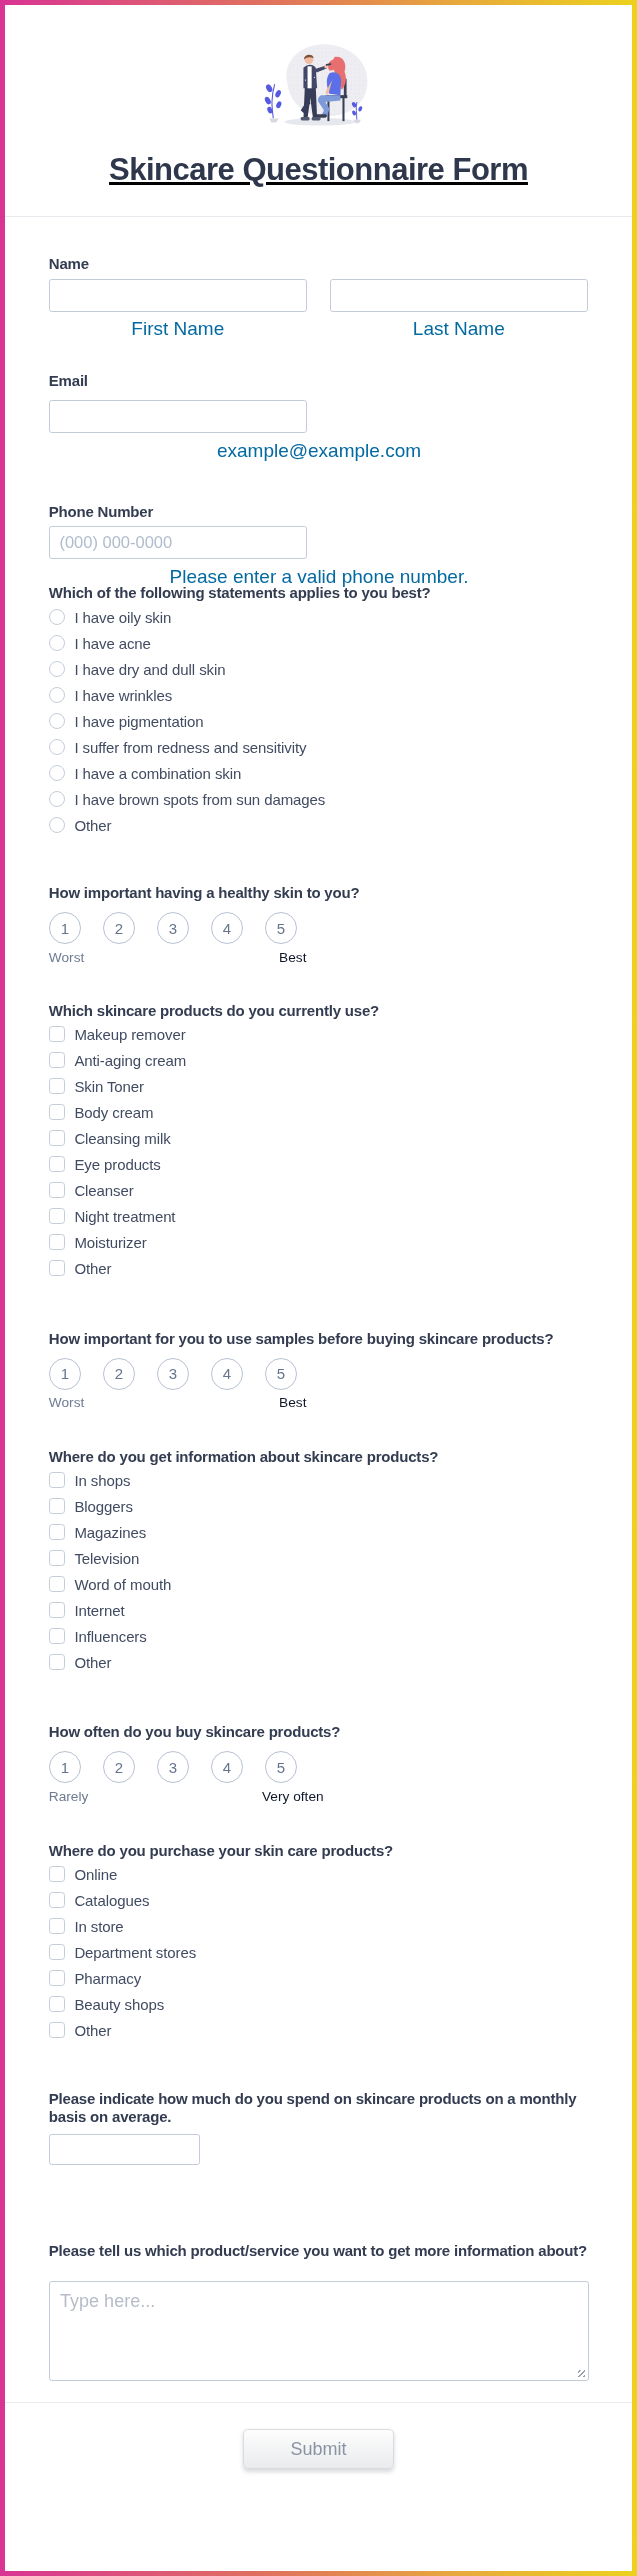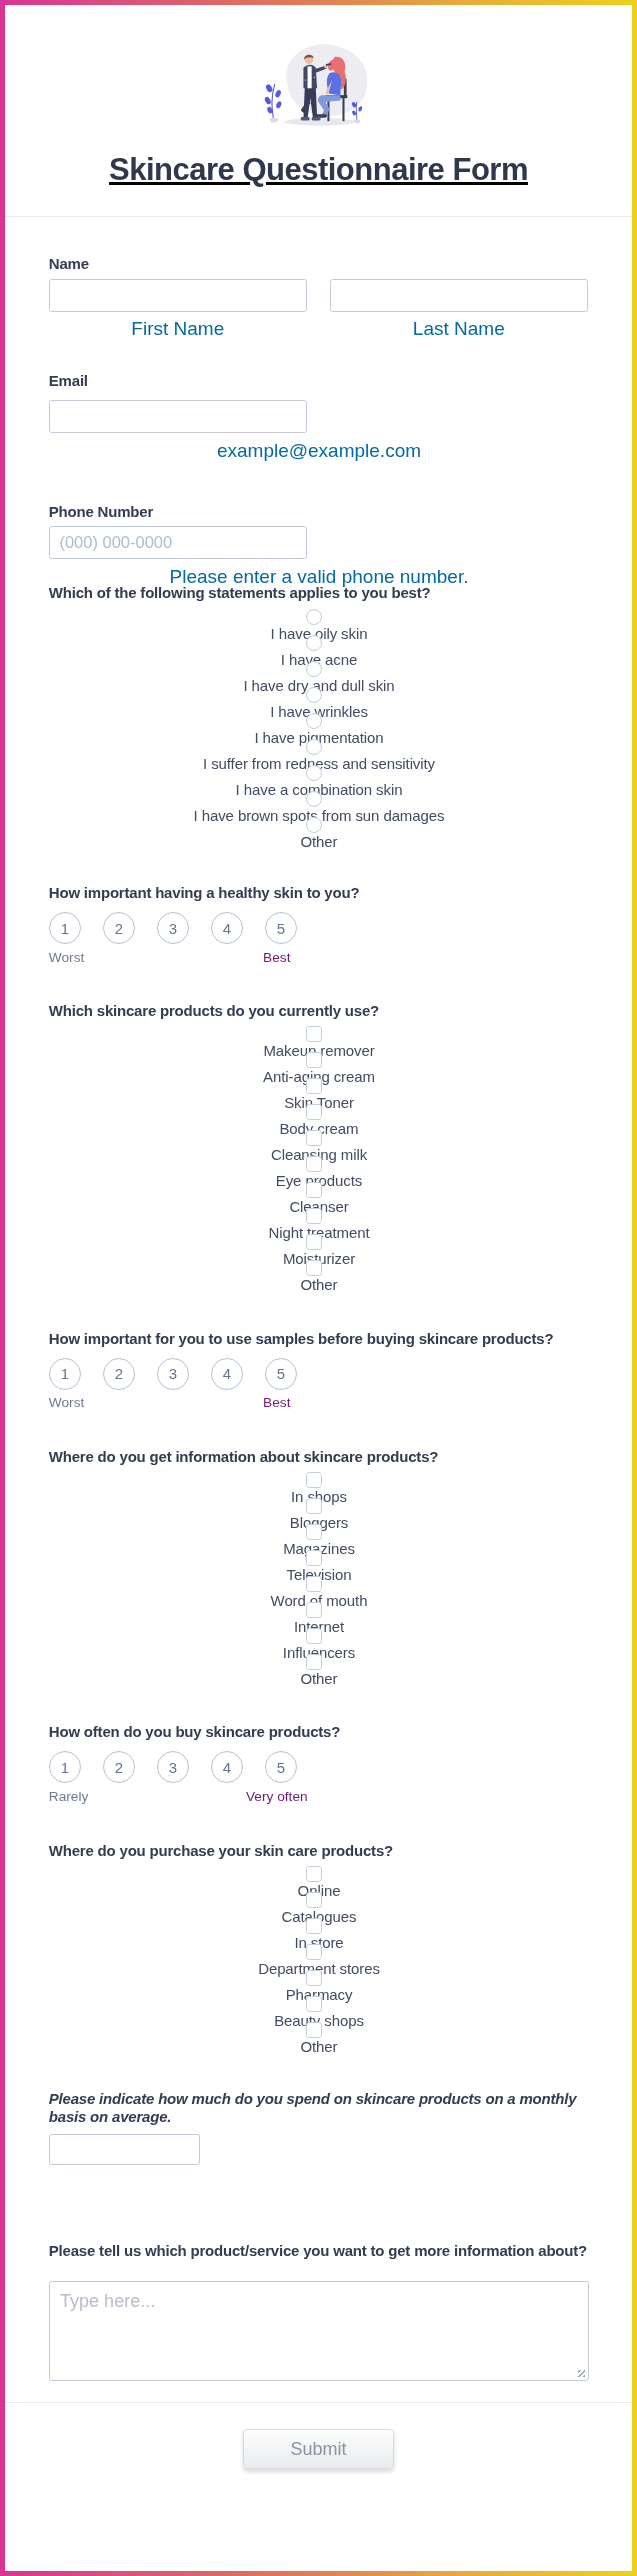--- a/index.html
+++ b/index.html
@@ -37,40 +37,40 @@
     font-family:"Liberation Sans",sans-serif;font-size:16.5px;color:#3b4559;
     padding:0 9.6px;background:#fff;outline:none;display:block;
   }
   .text-input::placeholder{color:#b0bccd;}
   .w-half{width:258px;}
   .name-row{display:flex;gap:23px;}
   .subs-row{display:flex;gap:23px;}
   .subs-row .sub-label{width:258px;}
   
   .opt-list{}
-  .opt-row{display:flex;align-items:center;height:26px;flex-direction:column;}
+  .opt-row{display:flex;align-items:flex-start;height:26px;}
   .radio,.checkbox{
     box-sizing:border-box;width:16px;height:16px;flex:0 0 16px;
     border:1.4px solid #c5cdda;background:#fff;margin-right:9.6px;
   }
   .radio{border-radius:50%;}
   .checkbox{border-radius:3.4px;}
   .opt-label{font-size:15px;line-height:18px;color:#414b61;letter-spacing:-0.1px;}
   
   .scale-row{display:flex;gap:22px;}
   .scale-circle{
     box-sizing:border-box;width:32px;height:32px;border:1.4px solid #b8c2d2;border-radius:50%;
     display:flex;align-items:center;justify-content:center;background:#fff;
   }
   .scale-circle span{font-size:15px;color:#66748c;}
   .scale-labels{position:relative;width:249px;height:15px;}
   .scale-left{font-size:13.7px;line-height:15px;color:#6e7b91;}
   .scale-right{
-    position:absolute;top:0;left:228px;transform:translateX(-50%);
-    font-size:13.7px;line-height:15px;color:#701a75;white-space:nowrap;
+    position:absolute;top:0;left:244px;transform:translateX(-50%);
+    font-size:13.7px;line-height:15px;color:#0f172a;white-space:nowrap;
   }
   
   .textarea-wrap{position:relative;width:540px;}
   .textarea{
     box-sizing:border-box;width:540px;height:100px;border:0.7px solid #c3cbd9;border-radius:2.7px;
     font-family:"Liberation Sans",sans-serif;font-size:18px;color:#3b4559;
     padding:8.2px 10.3px;resize:none;outline:none;display:block;
   }
   .textarea::placeholder{color:#b6bdc9;}
   .resize-handle{
@@ -403,21 +403,21 @@
           <div class="opt-row">
           <span class="checkbox"></span>
           <span class="opt-label">Beauty shops</span>
         </div>
           <div class="opt-row">
           <span class="checkbox"></span>
           <span class="opt-label">Other</span>
         </div>
         </div>
 
-      <div class="q-label mt61" style="max-width:540px;font-style:italic;">Please indicate how much do you spend on skincare products on a monthly basis on average.</div>
+      <div class="q-label mt61" style="max-width:540px;">Please indicate how much do you spend on skincare products on a monthly basis on average.</div>
       <input class="text-input spend-input mt10" type="text" value="" style="">
 
       <div class="q-label mt113 nowrap">Please tell us which product/service you want to get more information about?</div>
       <div class="textarea-wrap mt31">
         <textarea class="textarea" placeholder="Type here..." style=""></textarea>
         <div class="resize-handle"></div>
       </div>
     </div>
 
     <div class="footer-divider"></div>

